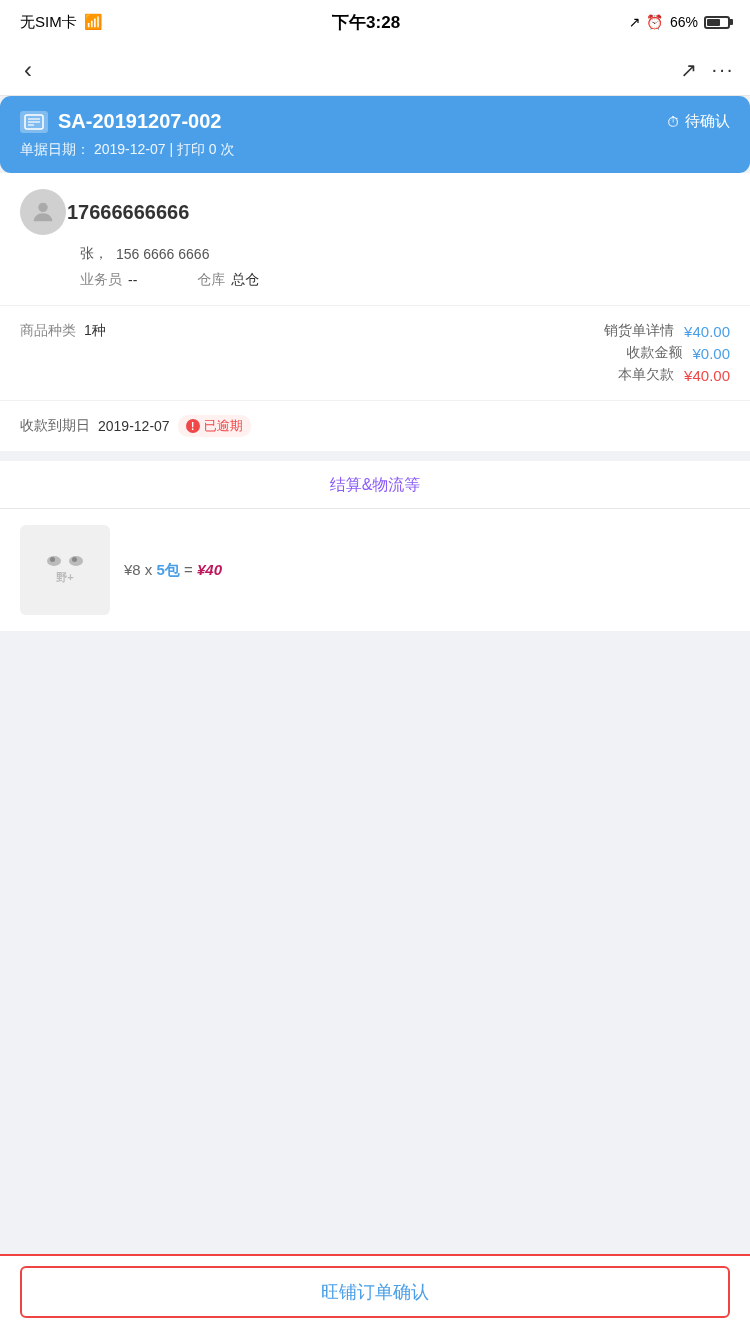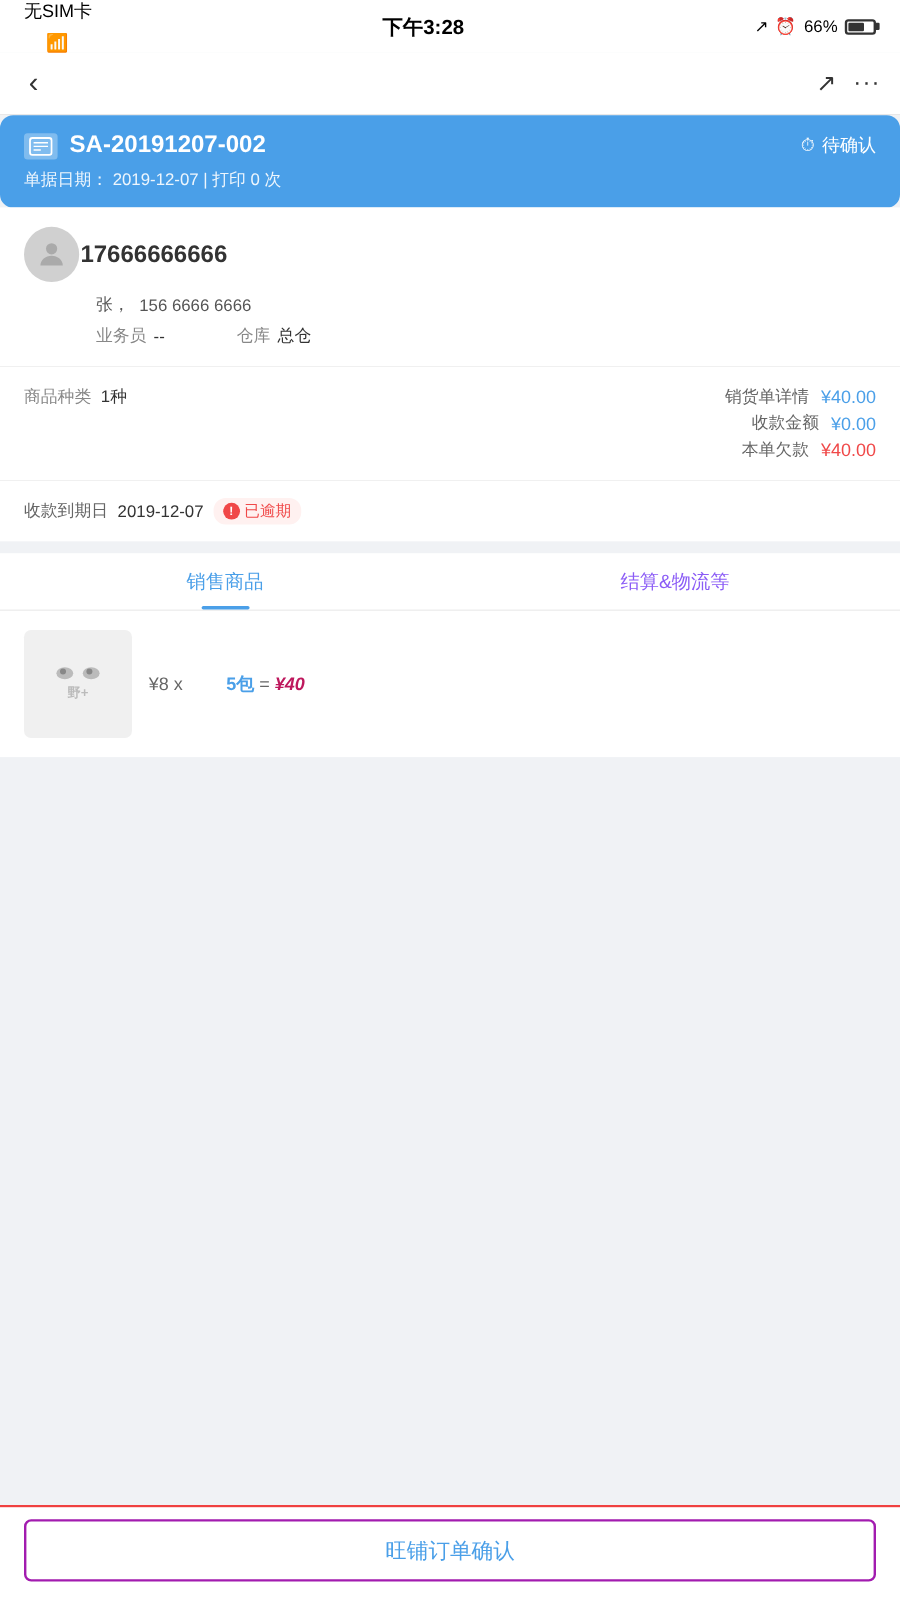--- a/index.html
+++ b/index.html
@@ -17,21 +17,21 @@
     .status-bar {
       background: #fff;
       height: 44px;
       display: flex;
       align-items: center;
       justify-content: space-between;
       padding: 0 20px;
       font-size: 15px;
       font-weight: 500;
     }
-    .status-left { display: flex; align-items: center; gap: 8px; font-size: 15px; flex-direction: column; }
+    .status-left { display: flex; gap: 8px; font-size: 15px; }
     .status-center { font-size: 17px; font-weight: 600; }
     .status-right { display: flex; align-items: center; gap: 6px; font-size: 14px; }
     .battery-icon {
       width: 26px; height: 13px;
       border: 2px solid #333;
       border-radius: 3px;
       position: relative;
       display: inline-flex;
       align-items: center;
       padding: 1px;
@@ -384,21 +384,21 @@
     }
     .product-name {
       font-size: 16px;
       color: #333;
       margin-bottom: 10px;
     }
     .product-price-row {
       font-size: 15px;
       color: #666;
     }
-    .price-blue { color: #4a9fe8; font-weight: 600; margin-left: 32px; }
+    .price-blue { color: #4a9fe8; font-weight: 600; }
     .price-red { color: #be185d; font-weight: 600; font-style: italic; }
 
     
     .gray-area {
       background: #f0f2f5;
       flex: 1;
       min-height: 200px;
     }
 
     
@@ -407,21 +407,21 @@
       bottom: 0;
       left: 0;
       width: 750px;
       background: #fff;
       padding: 10px 20px 16px;
       border-top: 2px solid #f04040;
     }
     .confirm-button {
       width: 100%;
       height: 52px;
-      border: 2px solid #a21caf;
+      border: 2px solid #ef4444;
       background: #fff;
       border-radius: 6px;
       font-size: 18px;
       color: #4a9fe8;
       font-weight: 500;
       cursor: pointer;
       display: flex;
       align-items: center;
       justify-content: center;
     }
@@ -537,23 +537,20 @@
     <span class="due-date-value">2019-12-07</span>
     <div class="overdue-badge">
       <div class="overdue-dot">!</div>
       <span class="overdue-text">已逾期</span>
     </div>
   </div>
 </div>
 
 <div class="tabs-section">
   <div class="tabs-row">
-    <div class="tab-item active">
-      <span>销售商品</span>
-    </div>
     <div class="tab-item">
       <span>结算&amp;物流等</span>
     </div>
   </div>
 
   <div class="product-list">
     <div class="product-item">
       <div class="product-thumb">
         <div class="product-thumb-logo">
           <div class="owl-eyes">

